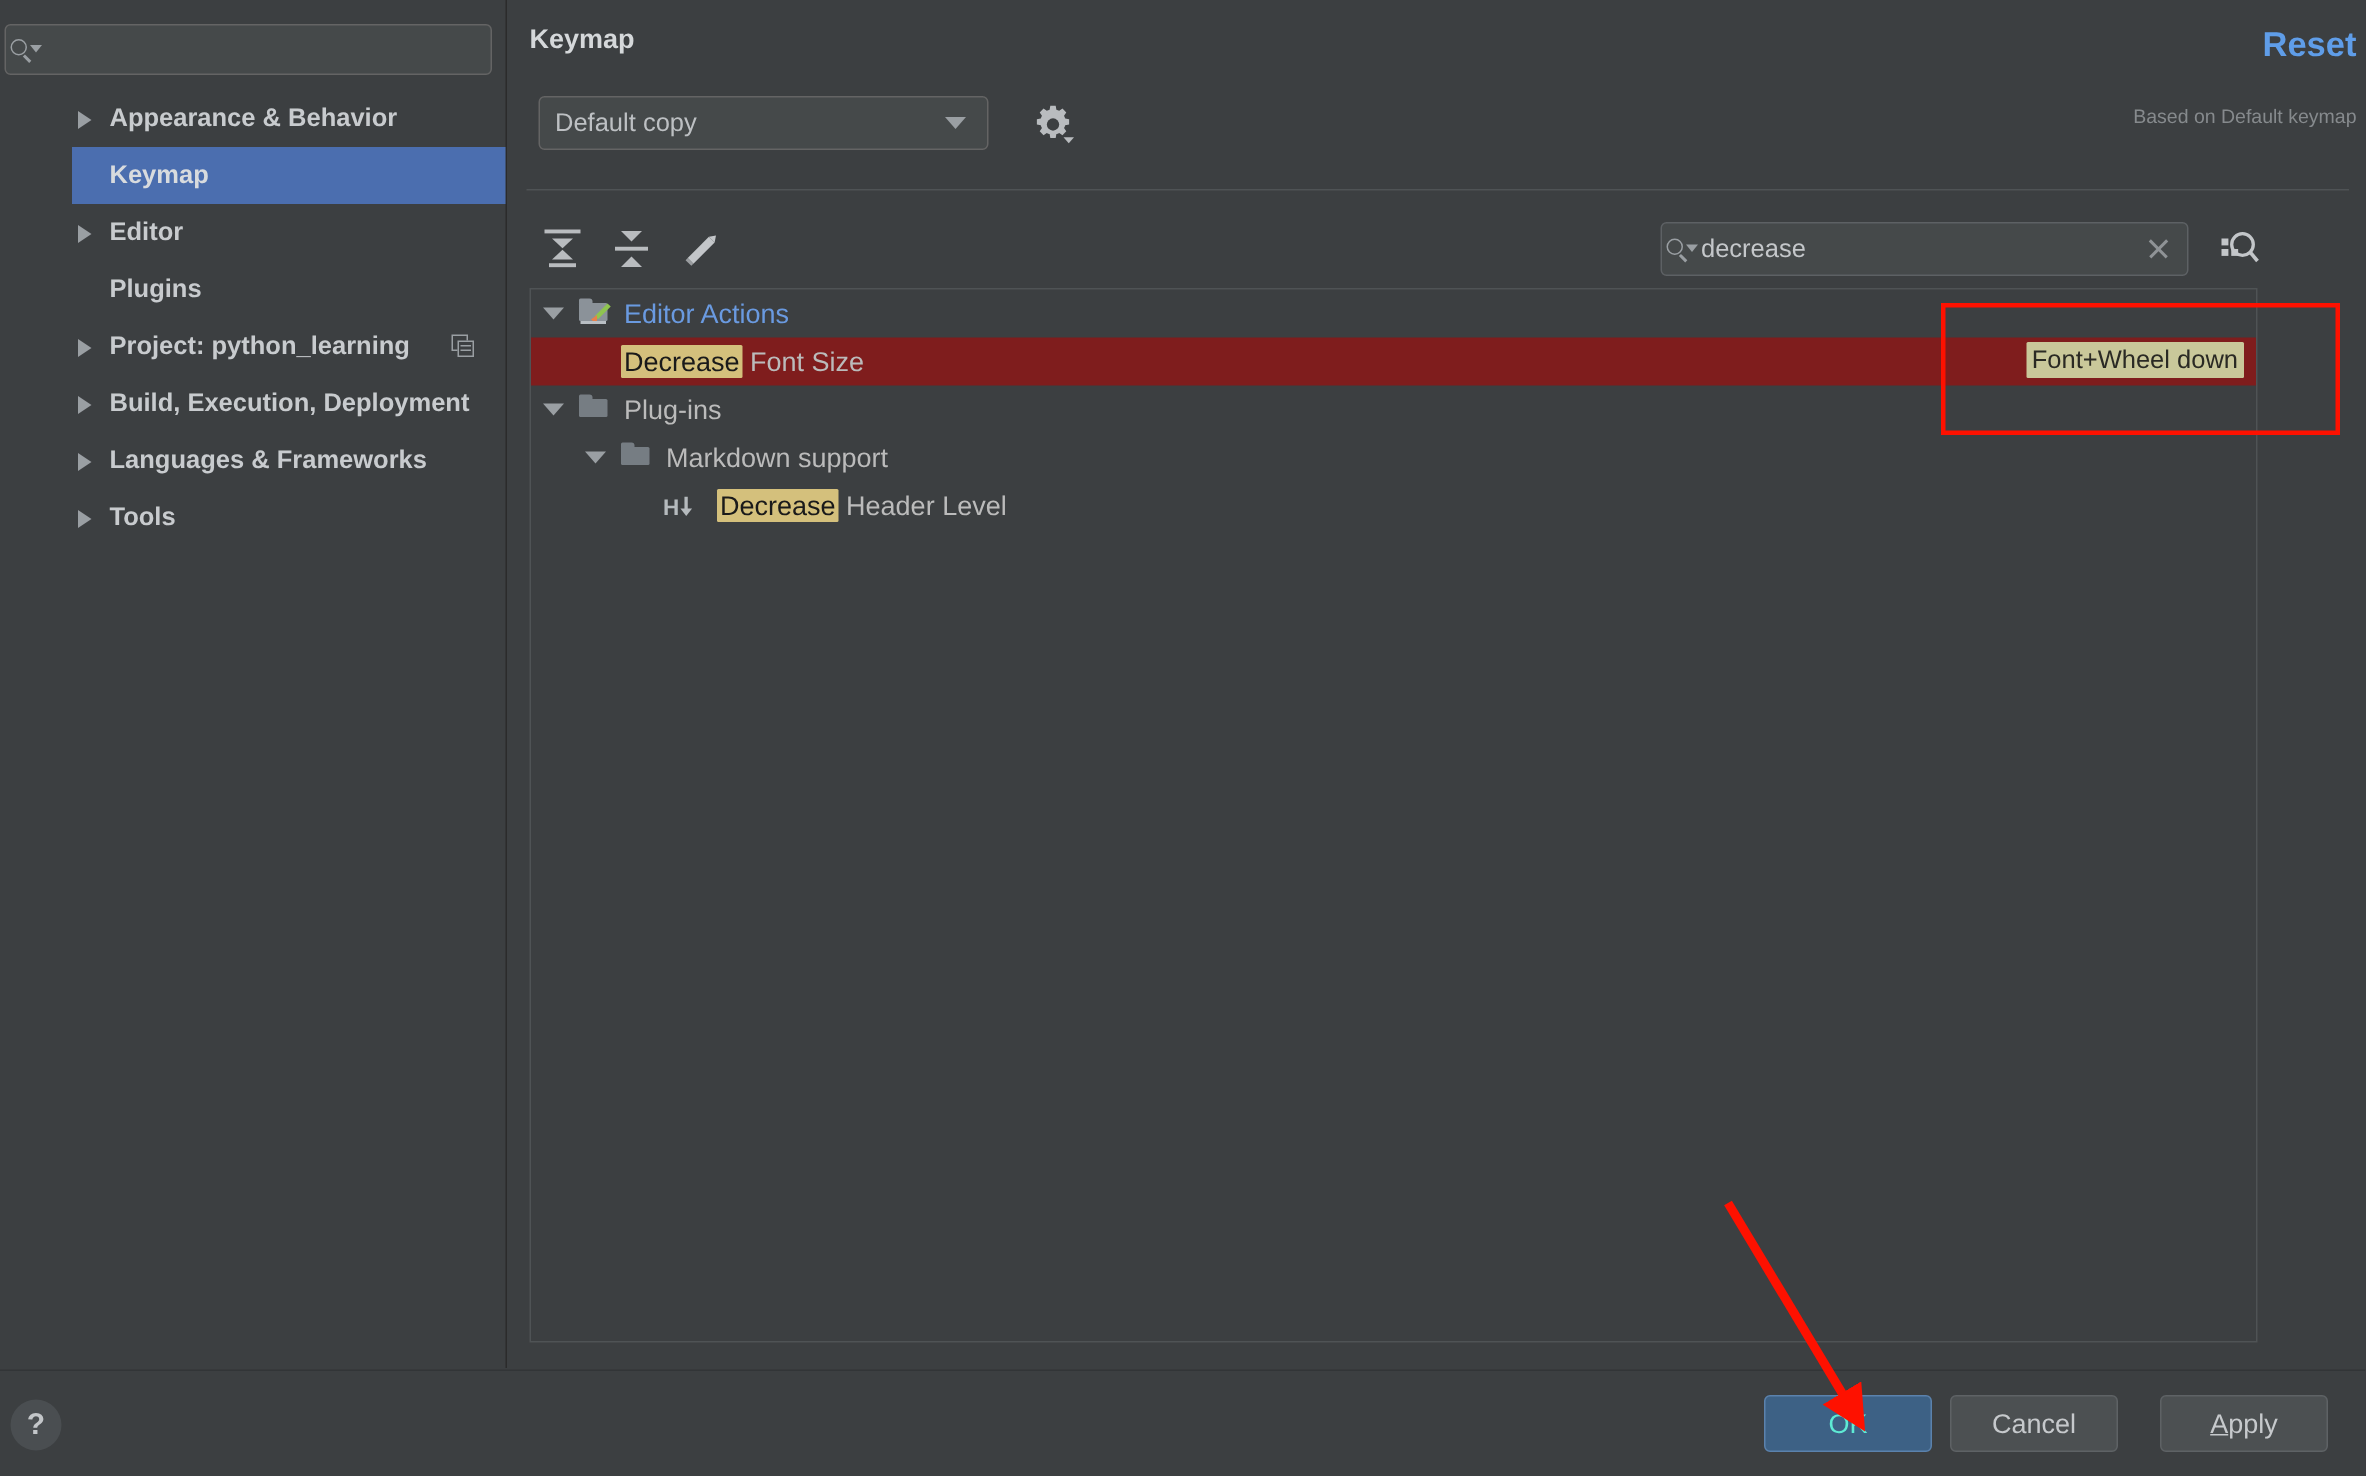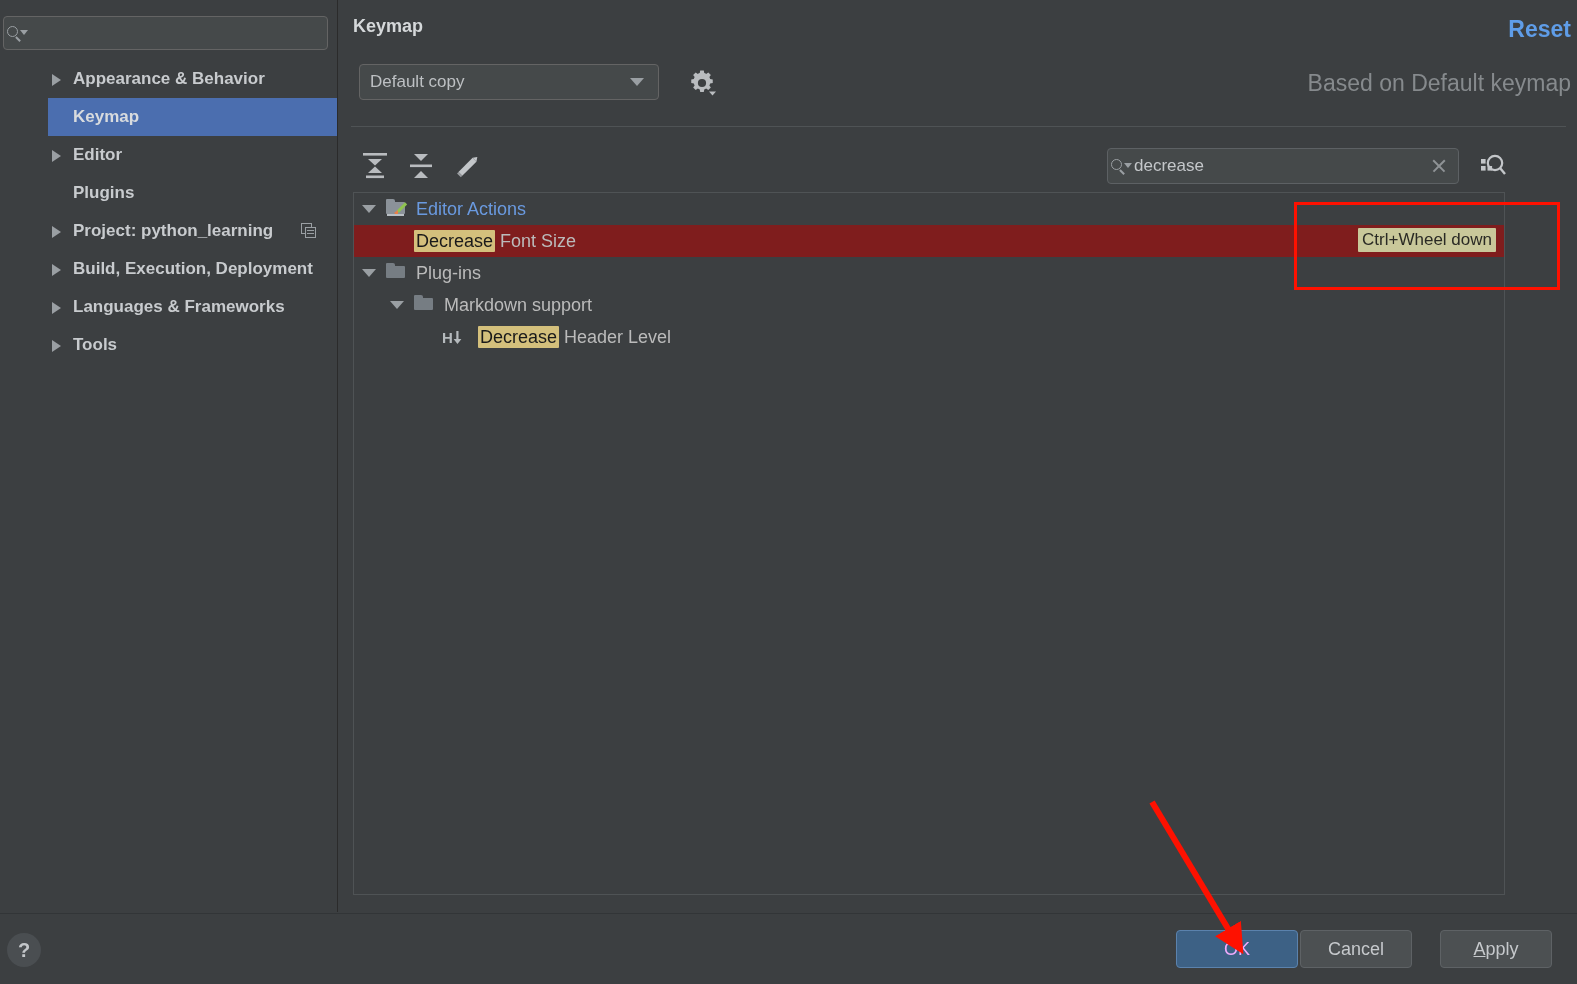--- a/index.html
+++ b/index.html
@@ -91,21 +91,21 @@
     border-left: 7px solid transparent; border-right: 7px solid transparent;
     border-top: 8px solid #9a9fa3;
   }
   #gear-btn {
     position: absolute; left: 345px; top: 64px; width: 36px; height: 36px;
     cursor: pointer;
   }
   .gear-svg { position: absolute; left: 3px; top: 4px; }
   #based-on {
     position: absolute; right: 6px; top: 70px;
-    color: #868a8d; font-size: 23px;
+    color: #868a8d; font-size: 13px;
   }
   #hr-top {
     position: absolute; left: 12px; top: 126px; width: 1215px; height: 1px;
     background: #4f5355;
   }
 
   
   #tree-toolbar { position: absolute; left: 14px; top: 146px; height: 40px; display: flex; }
   .tb-btn { width: 46px; height: 40px; position: relative; cursor: pointer; }
 
@@ -205,21 +205,21 @@
     color: #c3c6c9; font-size: 20px; font-weight: bold;
     display: flex; align-items: center; justify-content: center; cursor: pointer;
   }
   .dlg-btn {
     position: absolute; top: 16px; height: 38px;
     border: 1px solid #5e6265; border-radius: 4px;
     background: #4c5052; color: #c6c9cc; font-size: 18px;
     display: flex; align-items: center; justify-content: center; cursor: pointer;
     font-family: "Liberation Sans", sans-serif;
   }
-  #ok-btn { left: 1176px; width: 122px; background: #3d6185; border-color: #5b82ad; color: #f0abfc; }
+  #ok-btn { left: 1176px; width: 112px; background: #3d6185; border-color: #5b82ad; color: #5eead4; }
   #cancel-btn { left: 1300px; width: 112px; }
   #apply-btn { left: 1440px; width: 112px; }
   .mnem { text-decoration: underline; }
 
   
   #anno-box {
     position: absolute; left: 1294px; top: 202px; width: 266px; height: 88px;
     border: 3px solid #fe1100; pointer-events: none;
   }
   #anno-arrow { position: absolute; left: 0; top: 0; pointer-events: none; }
@@ -363,21 +363,21 @@
                 <span class="shaft"></span>
                 <span class="tip"></span>
               </span><span class="base"></span></span></span>
           <span style="width: 6px; flex: 0 0 auto;"></span>
           <span class="label-blue"><span>Editor Actions</span></span>
         </div>
         <div class="tree-row selected">
           <span style="width: 36px; flex: 0 0 auto;"></span>
           <span class="tw-spacer" style="width: 24px;"></span>
           <span><span class="hl">Decrease</span><span> Font Size</span></span>
-          <span class="shortcut-badge">Ctrl+Wheel down</span>
+          <span class="shortcut-badge">Font+Wheel down</span>
         </div>
         <div class="tree-row">
           <span style="width: 8px; flex: 0 0 auto;"></span>
           <span class="tw"></span>
           <span style="width: 10px; flex: 0 0 auto;"></span>
           <span class="ico" style="width: 24px; height: 20px;"><span class="folder dark" style="margin-top:2px"><span class="tab"></span><span class="body"></span></span></span>
           <span style="width: 6px; flex: 0 0 auto;"></span>
           <span><span>Plug-ins</span></span>
         </div>
         <div class="tree-row">

